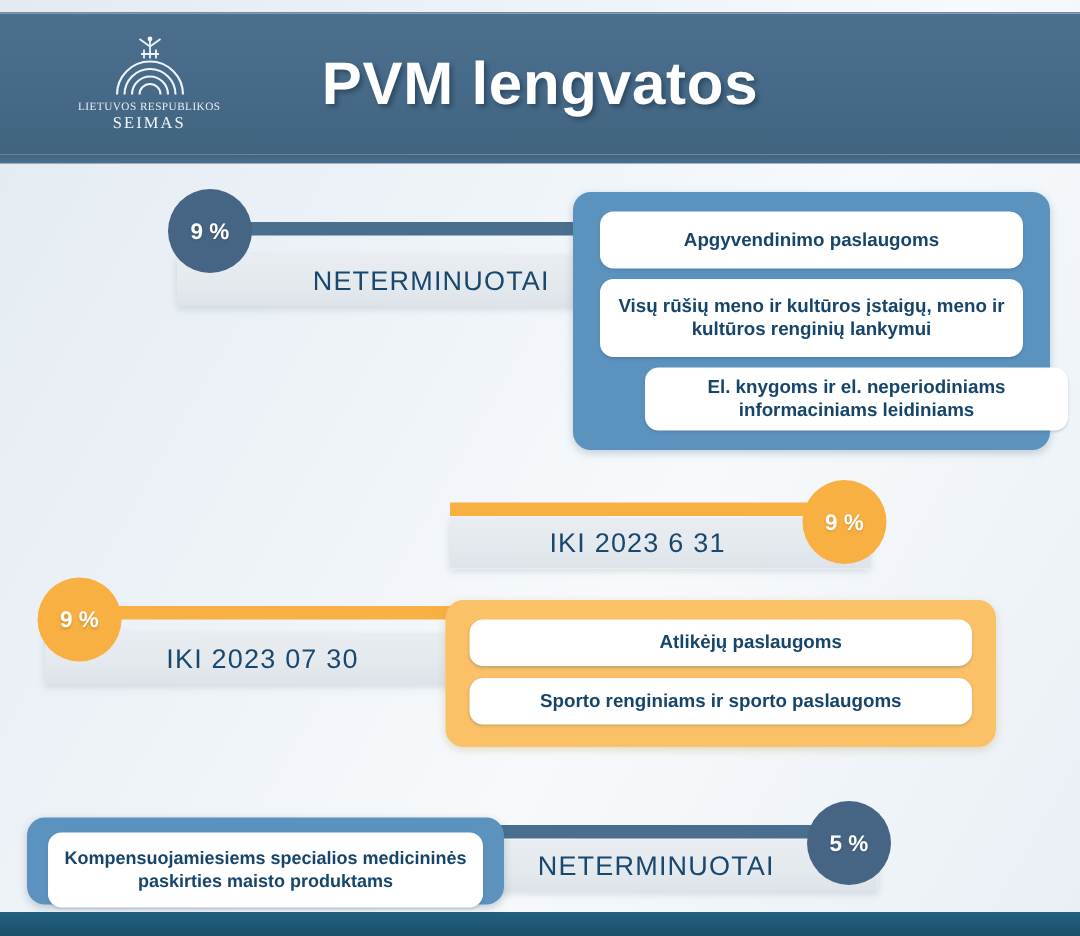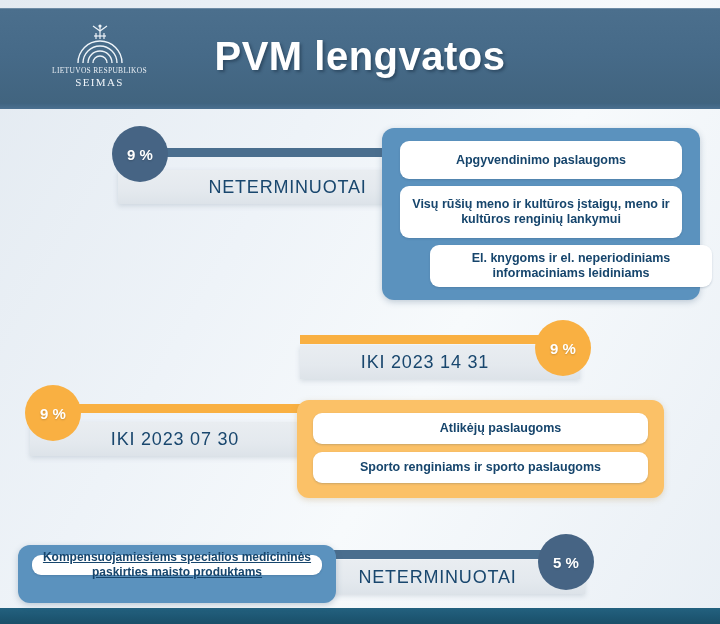--- a/index.html
+++ b/index.html
@@ -184,36 +184,36 @@
 
   <div class="group blue" style="left:382px; top:128px; width:318px; height:172px;">
     <div class="chip" style="left:18px; top:58px; width:282px; height:52px;">Visų rūšių meno ir kultūros įstaigų, meno ir kultūros renginių lankymui</div>
     <div class="chip" style="left:18px; top:13px; width:282px; height:38px;">Apgyvendinimo paslaugoms</div>
     <div class="chip" style="left:16px; top:117px; width:282px; height:42px;margin-left:32px;">El. knygoms ir el. neperiodiniams informaciniams leidiniams</div>
   </div>
 
   <div class="band" style="left:300px; top:345px; width:280px; height:34px;"></div>
   <div class="connector amber" style="left:300px; top:335px; width:260px; height:9px;"></div>
   <div class="badge amber" style="left:535px; top:320px; width:56px; height:56px;">9 %</div>
-  <div class="band-label" style="left:310px; top:345px; width:230px; height:34px; justify-content:center;">IKI 2023 14 31</div>
+  <div class="band-label" style="left:310px; top:345px; width:230px; height:34px; justify-content:center;">IKI 2023 6 31</div>
 
 
   <div class="band" style="left:30px; top:422px; width:280px; height:34px;"></div>
   <div class="connector amber" style="left:62px; top:404px; width:250px; height:9px;"></div>
   <div class="badge amber" style="left:25px; top:385px; width:56px; height:56px;">9 %</div>
   <div class="band-label" style="left:60px; top:422px; width:230px; height:34px; justify-content:center;">IKI 2023 07 30</div>
 
   <div class="group amber" style="left:297px; top:400px; width:367px; height:98px;">
     <div class="chip" style="left:16px; top:13px; width:335px; height:31px;padding-left:48px;">Atlikėjų paslaugoms</div>
     <div class="chip" style="left:16px; top:52px; width:335px; height:31px;">Sporto renginiams ir sporto paslaugoms</div>
   </div>
 
   <div class="band" style="left:320px; top:560px; width:265px; height:34px;"></div>
   <div class="connector blue" style="left:320px; top:550px; width:245px; height:9px;"></div>
   <div class="badge blue" style="left:538px; top:534px; width:56px; height:56px;">5 %</div>
   <div class="band-label" style="left:330px; top:560px; width:215px; height:34px; justify-content:center;">NETERMINUOTAI</div>
 
   <div class="group blue" style="left:18px; top:545px; width:318px; height:58px;">
-    <div class="chip wide-text" style="left:14px; top:10px; width:290px; height:20px;text-decoration:underline;">Kompensuojamiesiems specialios medicininės paskirties maisto produktams</div>
+    <div class="chip wide-text" style="left:14px; top:10px; width:290px; height:50px;">Kompensuojamiesiems specialios medicininės paskirties maisto produktams</div>
   </div>
 
   <div class="footer-bar"></div>
 </div>
 
 </body></html>

